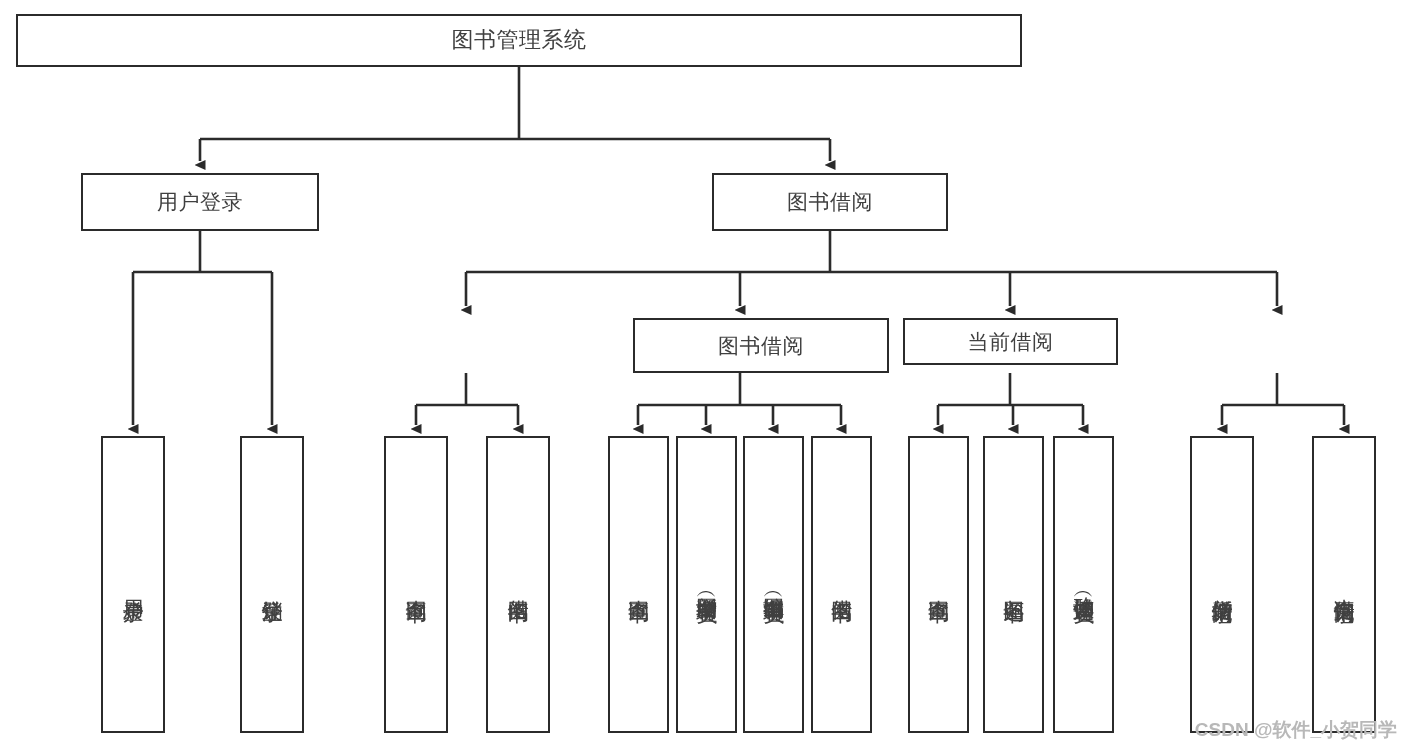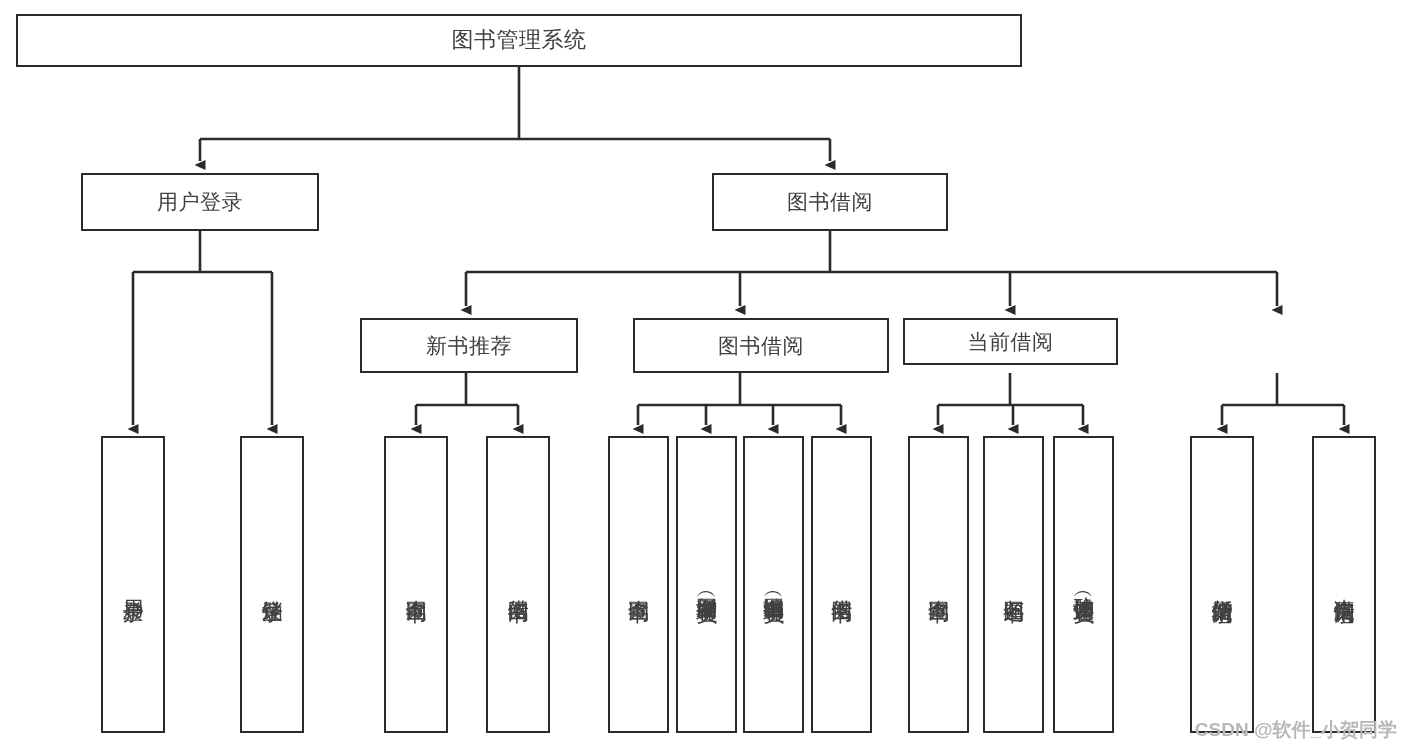--- a/index.html
+++ b/index.html
@@ -130,23 +130,20 @@
     <span class="hlabel">图书管理系统</span>
   </div>
 
   <div class="node h" style="left: 81px; top: 173px; width: 238px; height: 58px;">
     <span class="hlabel">用户登录</span>
   </div>
   <div class="node h" style="left: 712px; top: 173px; width: 236px; height: 58px;">
     <span class="hlabel">图书借阅</span>
   </div>
 
-  <div class="node h" style="left: 360px; top: 318px; width: 218px; height: 55px;">
-    <span class="hlabel">新书推荐</span>
-  </div>
   <div class="node h" style="left: 633px; top: 318px; width: 256px; height: 55px;">
     <span class="hlabel">图书借阅</span>
   </div>
   <div class="node h" style="left: 903px; top: 318px; width: 215px; height: 47px;">
     <span class="hlabel">当前借阅</span>
   </div>
 
   <div class="node v" style="left: 101px; top: 436px; width: 64px; height: 297px;">
     <span class="vlabel">用户登录</span>
   </div>

